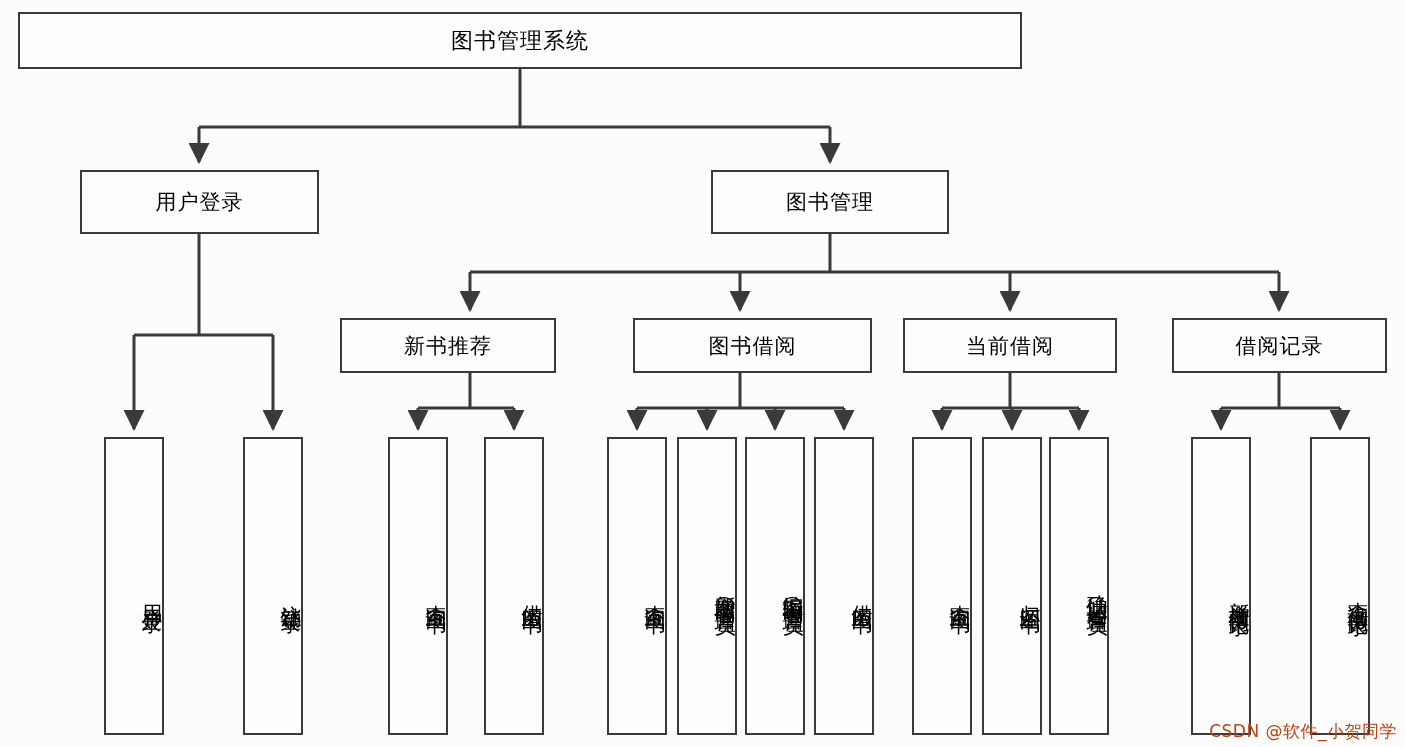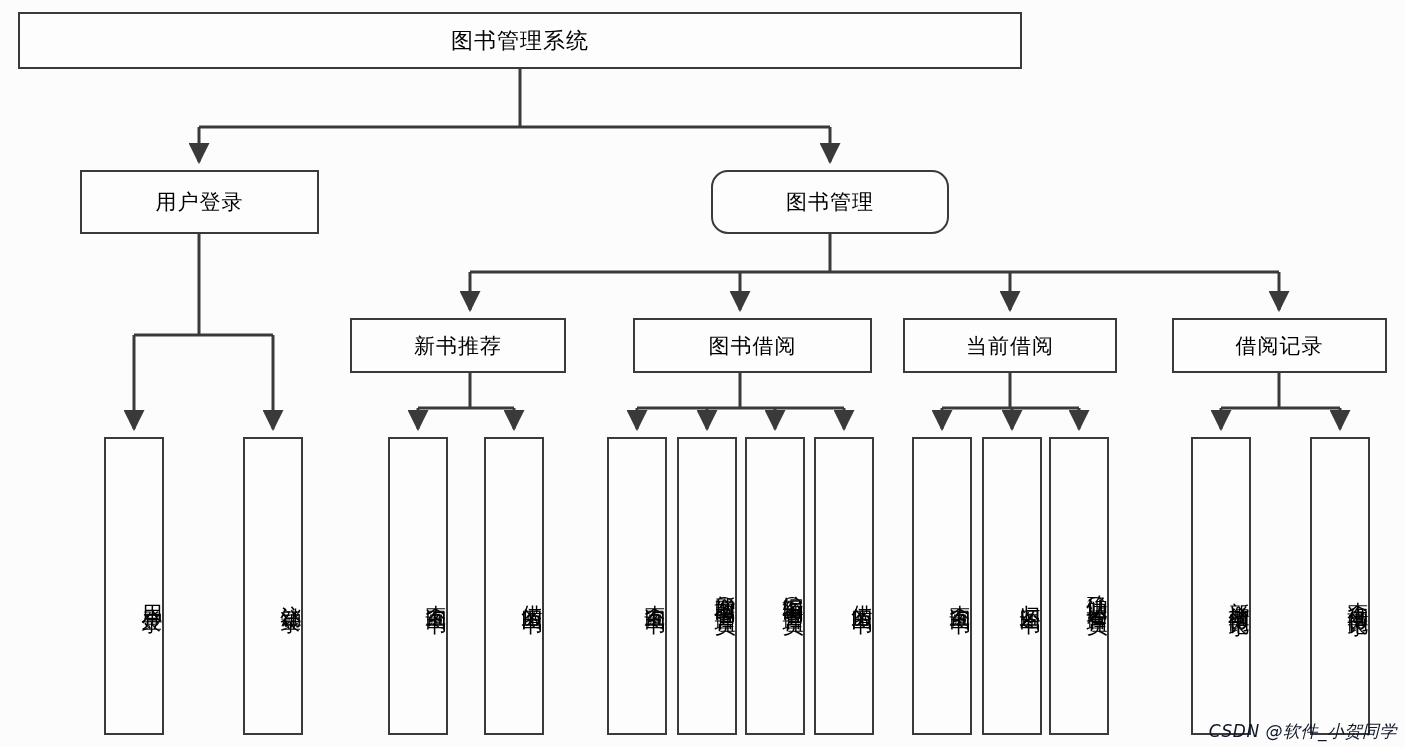--- a/index.html
+++ b/index.html
@@ -54,24 +54,23 @@
     padding-top: 10px;
   }
   #title-node {
     font-size: 22px;
   }
   .watermark {
     position: absolute;
     right: 8px;
     bottom: 4px;
     font-size: 17px;
-    color: #0f172a;
+    color: #c2410c;
     letter-spacing: 0.5px;
     white-space: nowrap;
-    font-style: italic;
   }
 </style>
 </head>
 <body>
 
 <div id="canvas">
 
   <svg id="edges" viewBox="0 0 1405 747" width="1405" height="747" xmlns="http://www.w3.org/2000/svg">
     <defs>
       <marker id="arrow" viewBox="0 0 10 10" refX="9" refY="5" markerWidth="7" markerHeight="7" orient="auto-start-reverse">
@@ -119,23 +118,23 @@
       <path d="M 1279 373 L 1279 408"></path>
       <path d="M 1221 408 L 1340 408"></path>
       <path d="M 1221 408 L 1221 429" marker-end="url(#arrow)"></path>
       <path d="M 1340 408 L 1340 429" marker-end="url(#arrow)"></path>
     </g>
   </svg>
 
   <div class="node horiz" id="title-node" style="left: 18px; top: 12px; width: 1004px; height: 57px;">图书管理系统</div>
 
   <div class="node horiz" style="left: 80px; top: 170px; width: 239px; height: 64px;">用户登录</div>
-  <div class="node horiz" style="left: 711px; top: 170px; width: 238px; height: 64px; border-radius: 17px;">图书管理</div>
+  <div class="node horiz" style="left: 711px; top: 170px; width: 238px; height: 64px;">图书管理</div>
 
-  <div class="node horiz" style="left: 350px; top: 318px; width: 216px; height: 55px;">新书推荐</div>
+  <div class="node horiz" style="left: 340px; top: 318px; width: 216px; height: 55px;">新书推荐</div>
   <div class="node horiz" style="left: 633px; top: 318px; width: 239px; height: 55px;">图书借阅</div>
   <div class="node horiz" style="left: 1172px; top: 318px; width: 215px; height: 55px;">借阅记录</div>
   <div class="node horiz" style="left: 903px; top: 318px; width: 214px; height: 55px;">当前借阅</div>
 
   <div class="node vert" style="left: 104px; top: 437px; width: 60px; height: 298px;">用户登录</div>
   <div class="node vert" style="left: 243px; top: 437px; width: 60px; height: 298px;">注销登录</div>
   <div class="node vert" style="left: 388px; top: 437px; width: 60px; height: 298px;">查询图书</div>
   <div class="node vert" style="left: 484px; top: 437px; width: 60px; height: 298px;">借阅图书</div>
   <div class="node vert" style="left: 607px; top: 437px; width: 60px; height: 298px;">查询图书</div>
   <div class="node vert top-anchor" style="left: 677px; top: 437px; width: 60px; height: 298px;">新增图书（管理员）</div>

